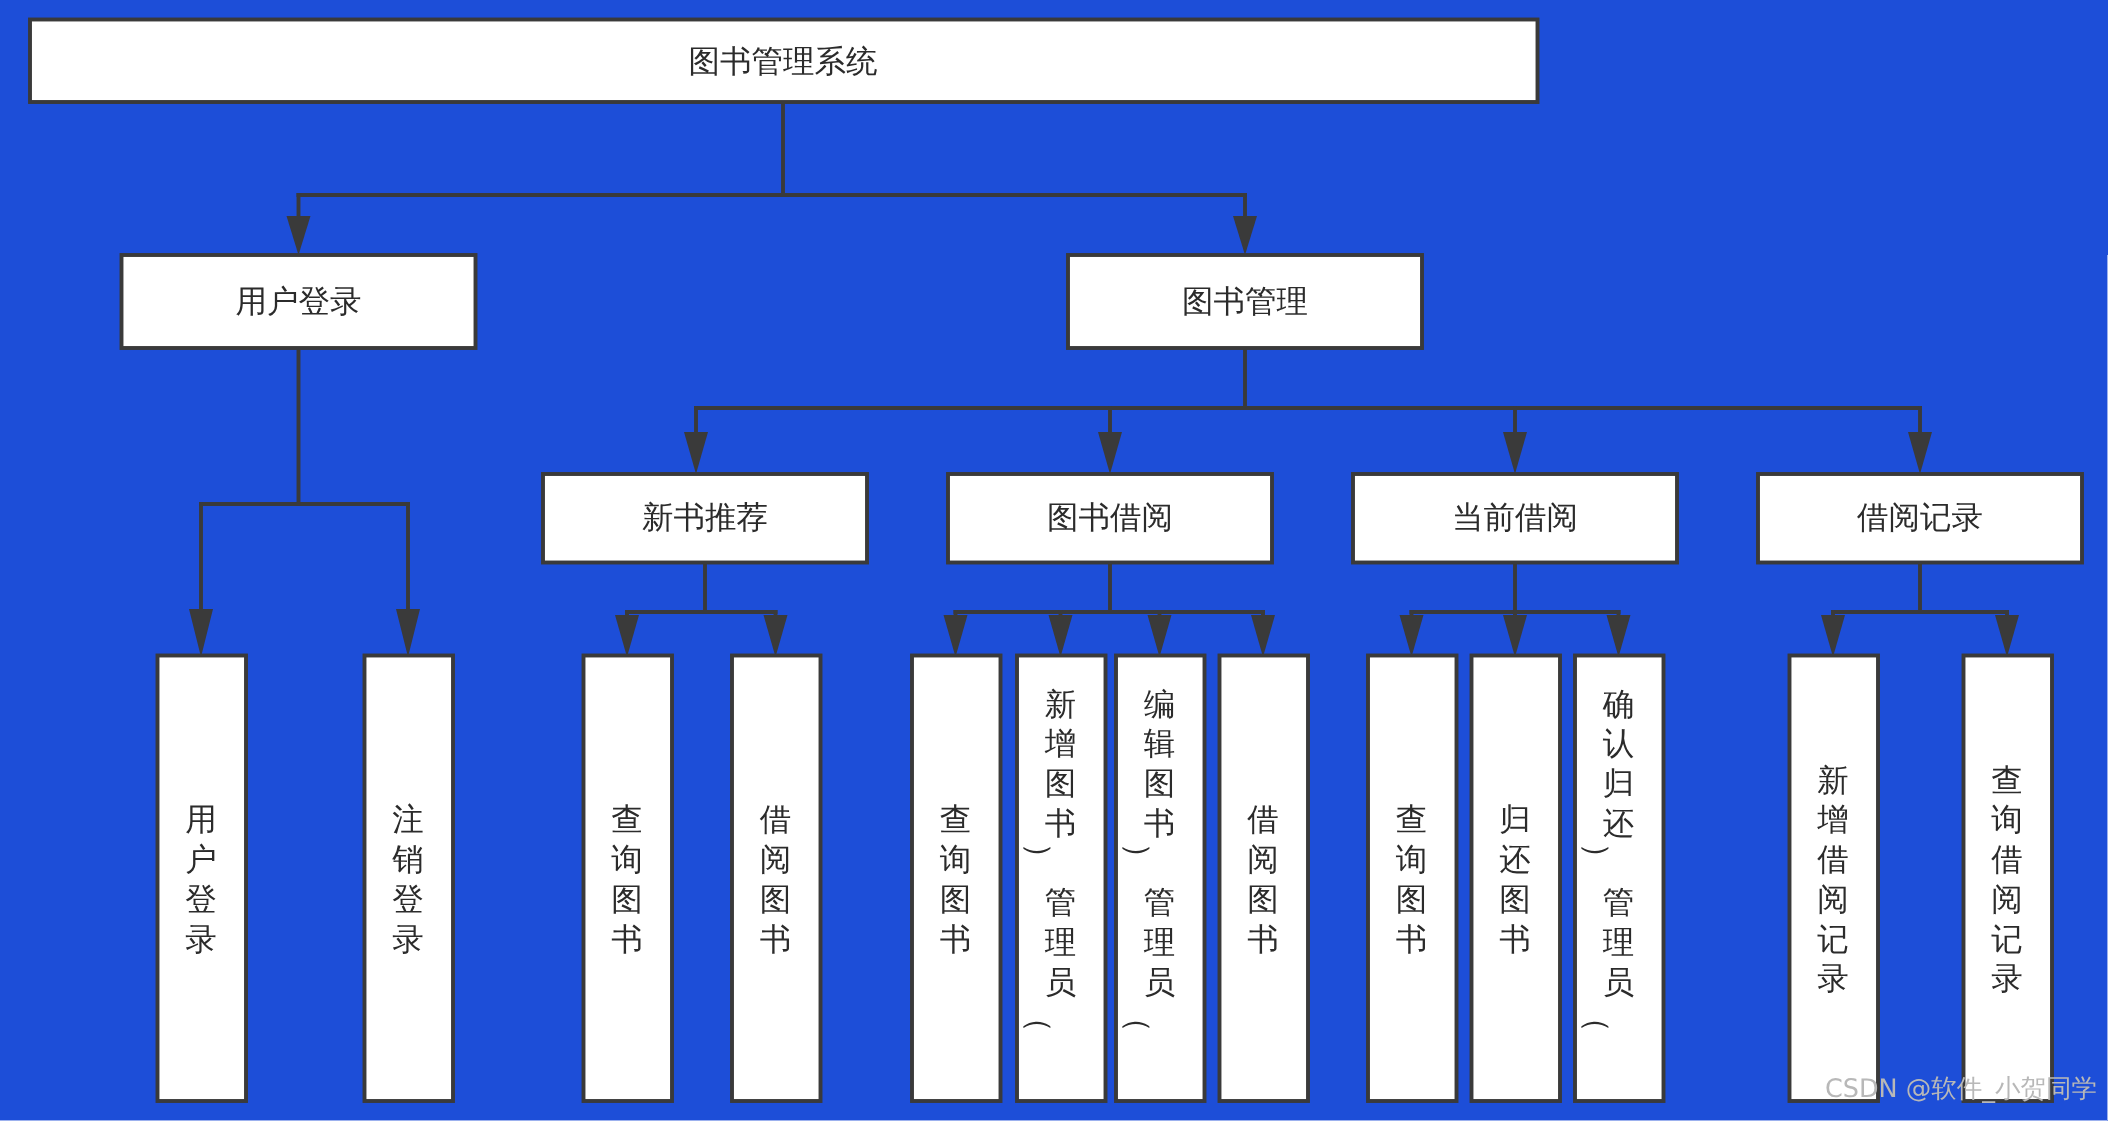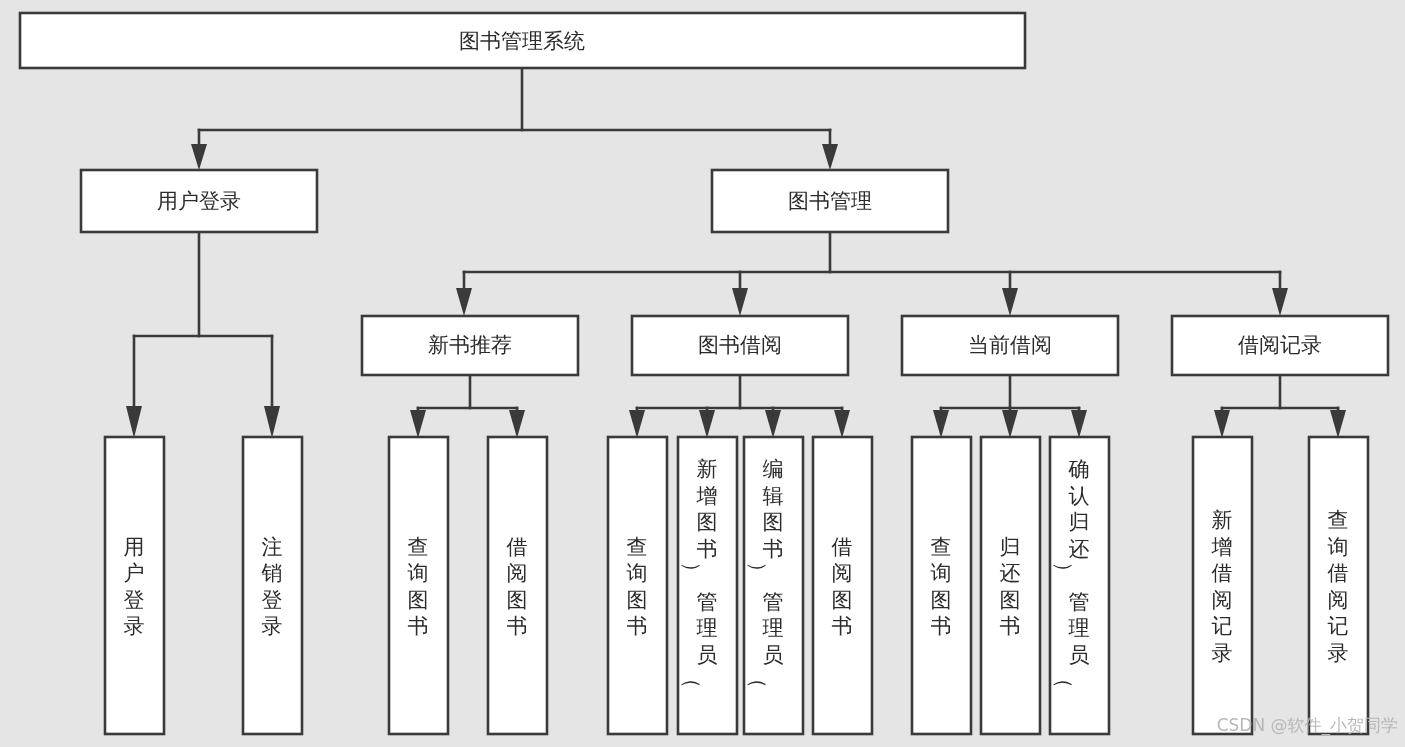--- a/index.html
+++ b/index.html
@@ -10,21 +10,21 @@
   body {
     width: 1405px;
     height: 747px;
     font-family: "DejaVu Sans", "Liberation Sans", sans-serif;
     overflow: hidden;
   }
   #diagram-root {
     position: relative;
     width: 1405px;
     height: 747px;
-    background: #e5e5e5;
+    background: #1d4ed8;
     text-align: right;
   }
   svg#chart-svg {
     position: absolute;
     left: 0;
     top: 0;
     width: 1405px;
     height: 747px;
     display: block;
   }

